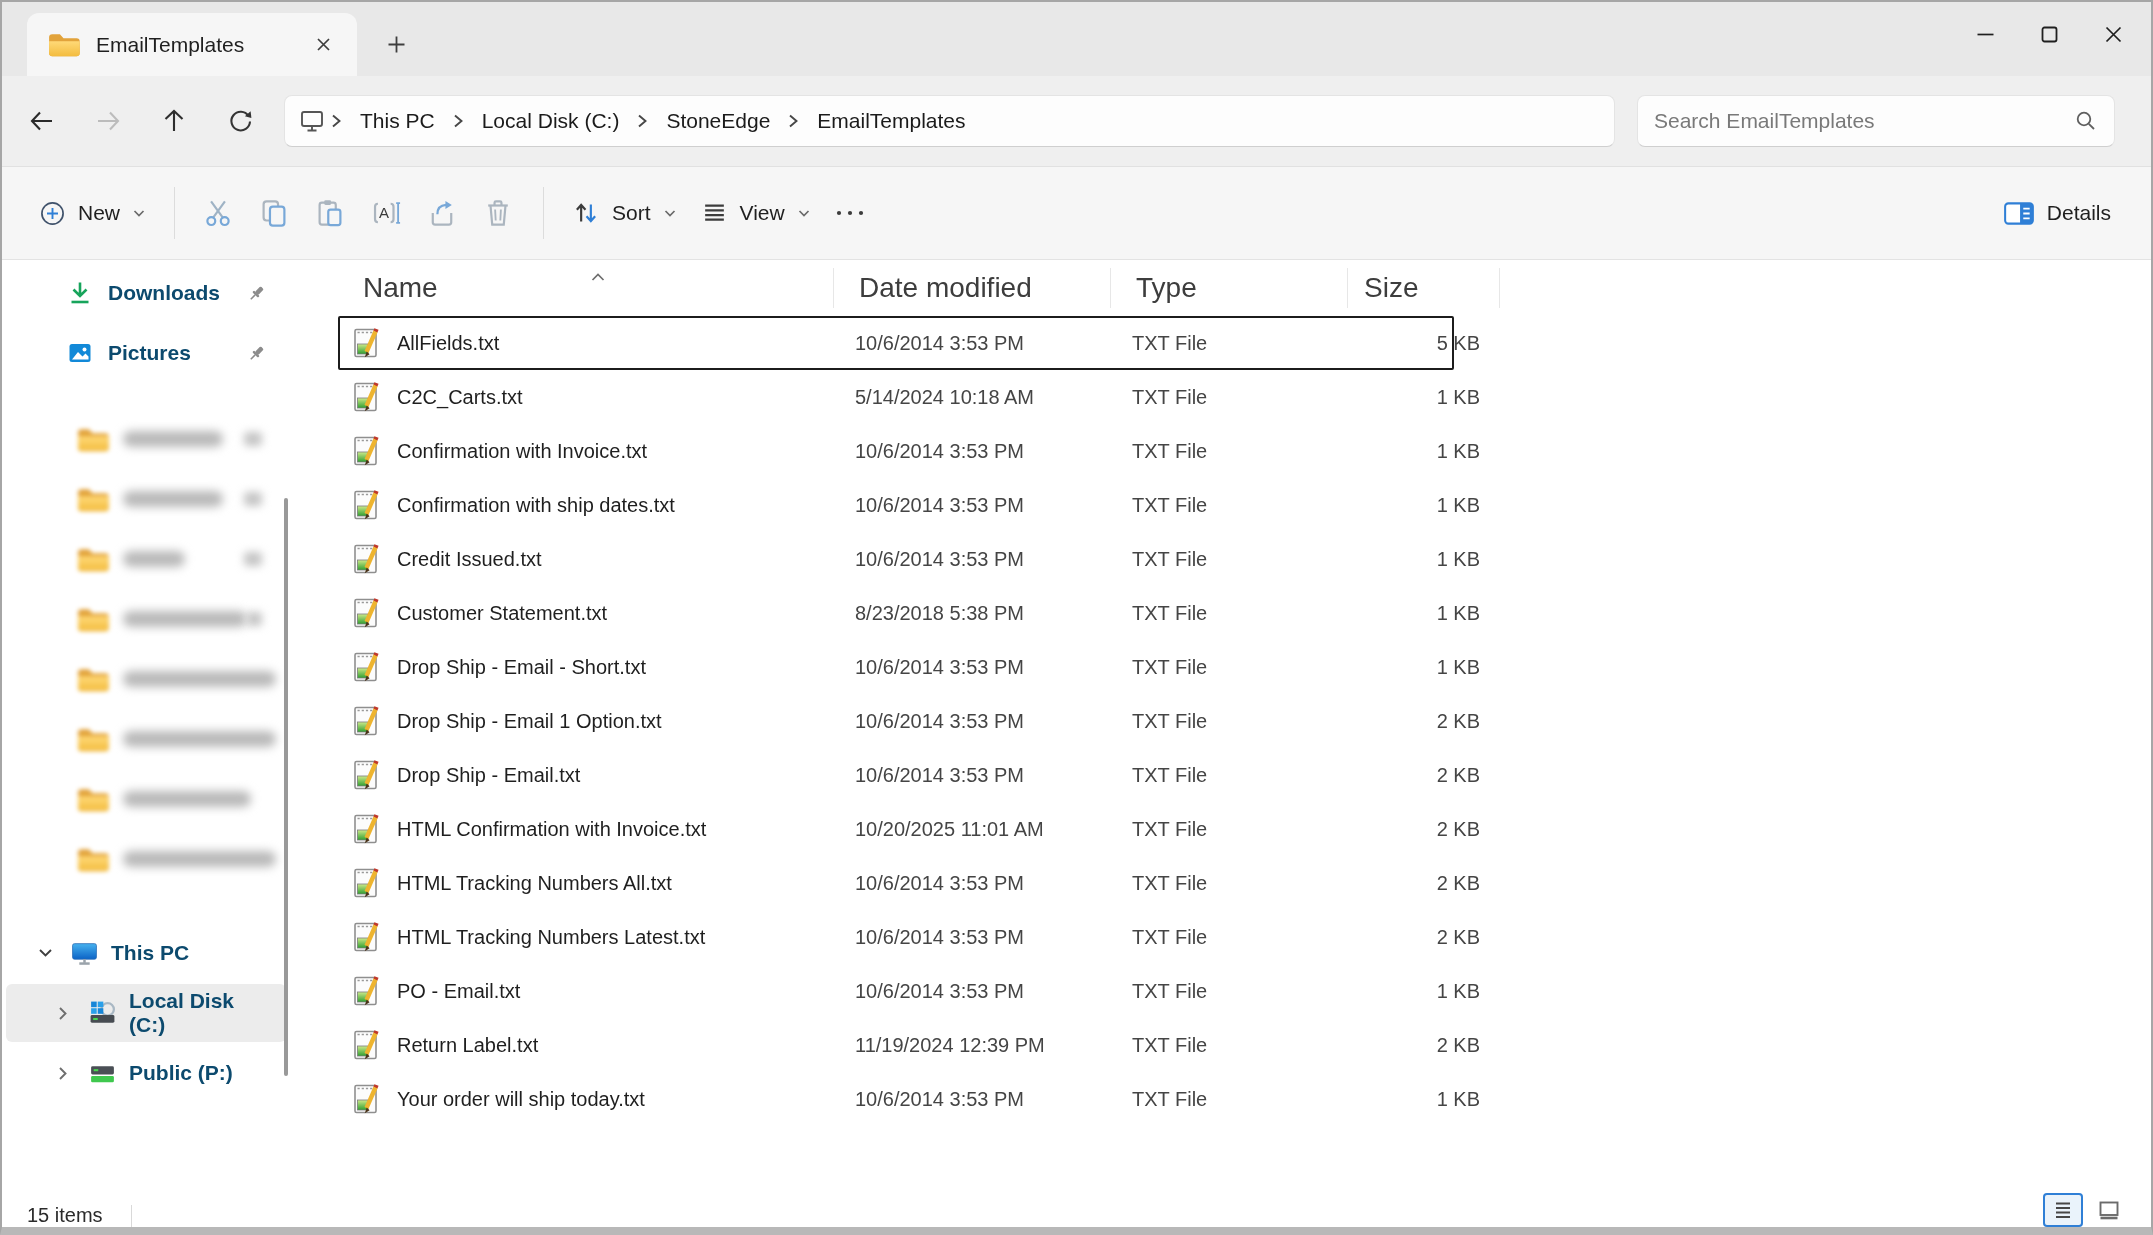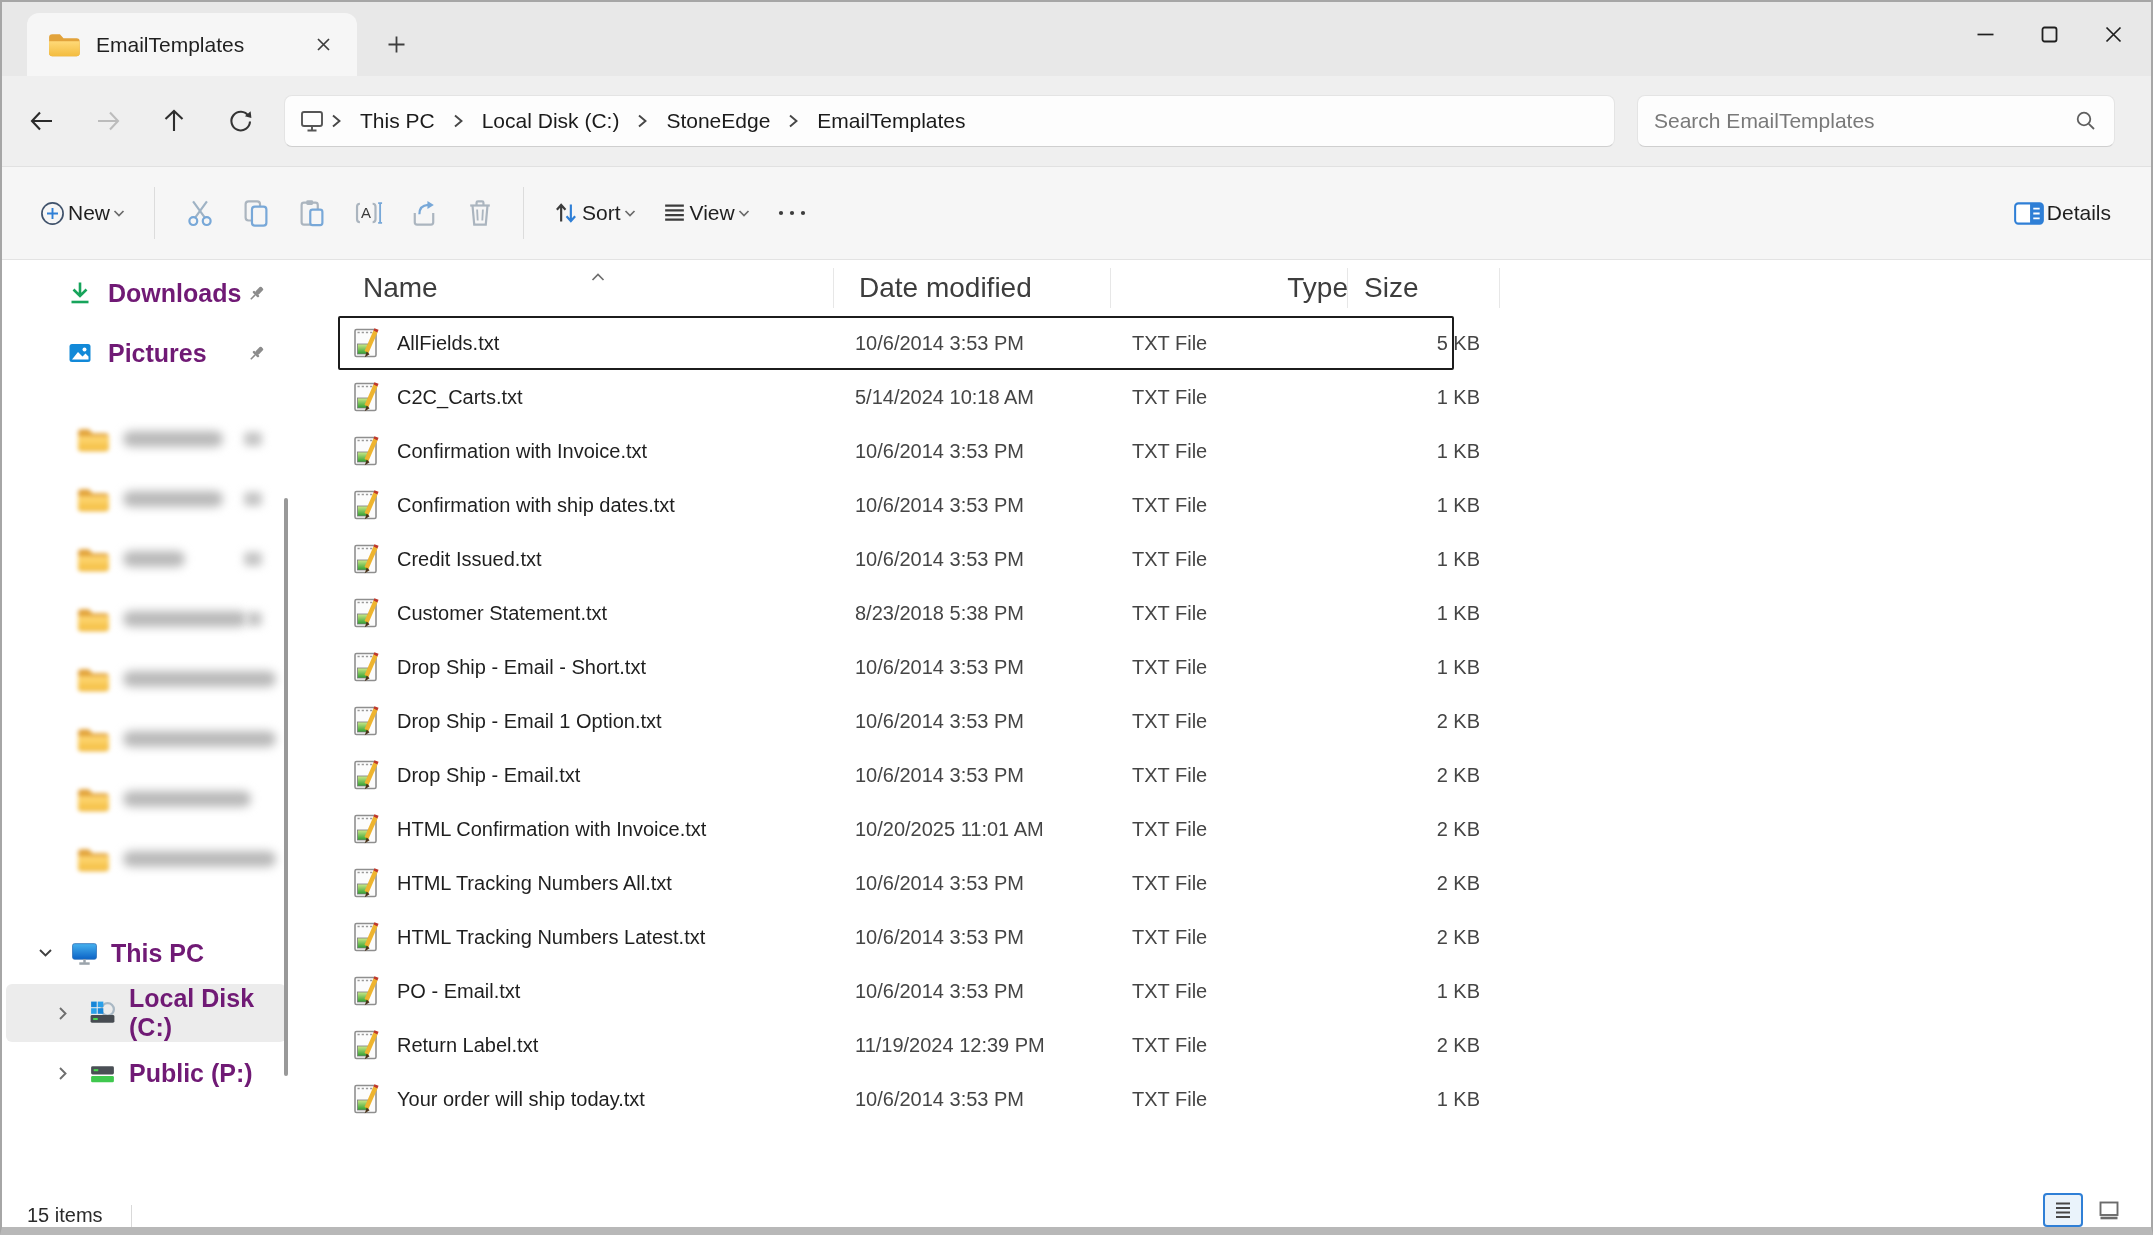--- a/index.html
+++ b/index.html
@@ -35,52 +35,52 @@
   .searchbox{ width:478px; height:52px; background:#fdfdfd; border:1px solid #e4e4e4; border-bottom-color:#cfcfcf;
     border-radius:8px; display:flex; align-items:center; padding:0 16px; margin-right:36px; }
   .searchbox input{ flex:1; border:none; outline:none; background:transparent; font-size:21px;
     color:#1b1b1b; font-family:"Liberation Sans",sans-serif; }
   .searchbox input::placeholder{ color:#797979; }
 
   
   .toolbar{ height:93px; background:#f6f6f6; border-top:1px solid #e1e1e1; display:flex;
     align-items:center; padding:0 28px 0 25px; flex:none; }
   .tb-btn{ height:56px; border:none; background:transparent; border-radius:6px; display:flex;
-    align-items:center; justify-content:flex-end; gap:2px; font-size:21px; color:#1f1f1f;
+    align-items:center; justify-content:space-between; gap:12px; font-size:21px; color:#1f1f1f;
     font-family:"Liberation Sans",sans-serif; padding:0 12px; cursor:pointer; }
   .tb-icon{ width:56px; }
   .tb-sep{ width:1px; height:52px; background:#dcdcdc; margin:0 16px; }
   .tb-spacer{ flex:1; }
 
   
   .main{ flex:1; display:flex; background:#ffffff; border-top:1px solid #e3e3e3; min-height:0; }
   .sidebar{ width:292px; flex:none; position:relative; padding-top:4px; }
   .side-item{ height:58px; display:flex; align-items:center; padding:0 10px 0 64px; position:relative;
     border-radius:6px; margin:0 8px 2px 4px; cursor:pointer; }
-  .side-item .lbl{ font-size:25px; font-weight:600; color:#701a75; margin-left:14px; flex:1; }
+  .side-item .lbl{ font-size:21px; font-weight:600; color:#0c4a6e; margin-left:14px; flex:1; }
   .side-item .pin{ margin-right:10px; display:flex; }
   .side-sec-gap{ height:26px; }
   .blurred{ filter:blur(0px); }
   .blurbar{ height:16px; background:#b9b9b9; border-radius:8px; margin-left:14px; filter:blur(5px); }
   .blurpin{ width:18px; height:14px; background:#c4c4c4; border-radius:4px; margin-left:auto; margin-right:14px; filter:blur(4px); }
   .blurred svg{ filter:blur(2px); }
   .tree-item{ padding-left:24px; }
   .tree-item .lbl{ margin-left:12px; }
   .tree-item.lvl2{ padding-left:42px; }
   .tree-item.selected{ background:#ececec; }
   .tree-chev{ width:30px; display:flex; justify-content:center; flex:none; }
   .tree-icon{ margin-left:10px; display:flex; flex:none; }
   .side-scrollbar{ position:absolute; right:6px; top:238px; width:4px; height:578px; background:#999; border-radius:2px; }
 
   .content{ flex:1; min-width:0; padding-left:44px; }
   .list-header{ height:56px; display:flex; position:relative; color:#3d3d3d; font-size:28px; align-items:center; }
   .hcell{ padding-left:25px; display:flex; align-items:center; height:100%; position:relative; cursor:pointer; }
   .hcell.c-name{ width:496px; }
   .hcell.c-date{ width:277px; }
-  .hcell.c-type{ width:237px;justify-content:flex-end; }
+  .hcell.c-type{ width:237px; }
   .hcell.c-size{ width:152px; padding-left:16px; }
   .hcell::after{ content:""; position:absolute; right:0; top:8px; bottom:8px; width:1px; background:#e7e7e7; }
   .sort-chip{ position:absolute; left:252px; top:-2px; }
 
   .rows{ }
   .frow{ height:54px; display:flex; align-items:center; font-size:20px; color:#1f1f1f;
     border:2px solid transparent; width:1116px; cursor:default; }
   .frow.selected{ border-color:#1c1c1c; border-radius:2px; background:#fff; }
   .cell{ overflow:hidden; white-space:nowrap; }
   .cname{ width:492px; display:flex; align-items:center; gap:13px; padding-left:10px; flex:none; }

